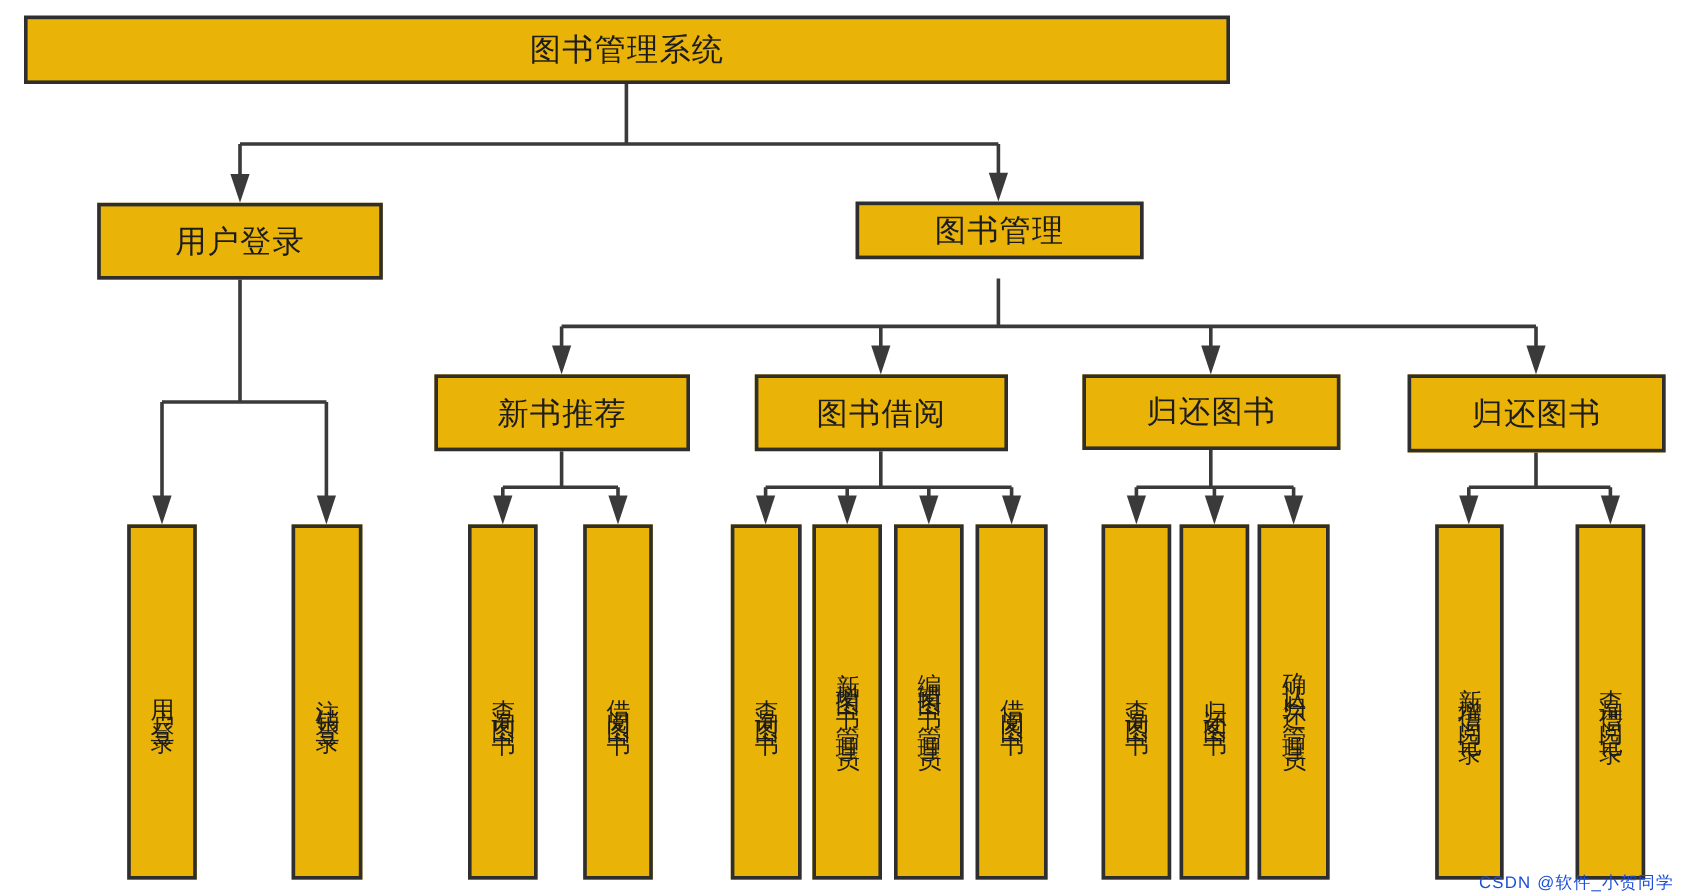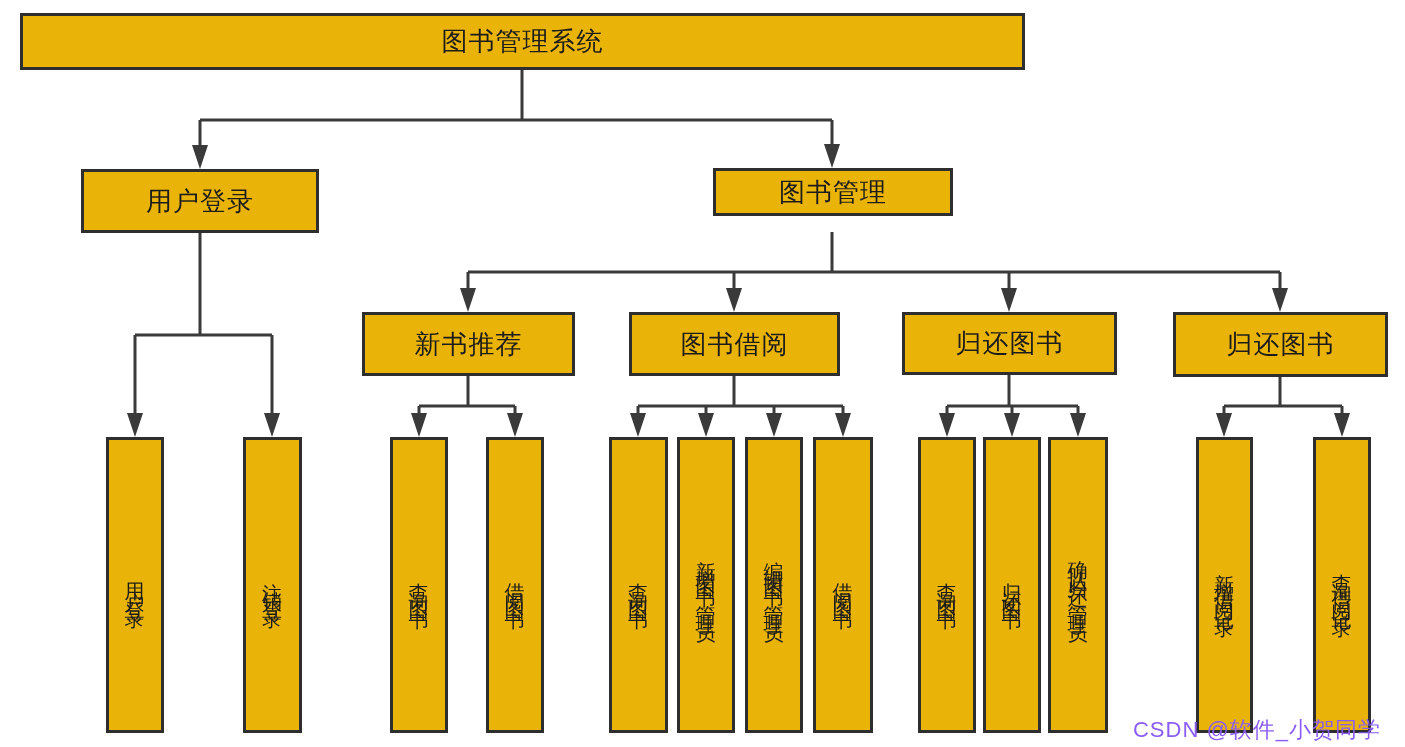--- a/index.html
+++ b/index.html
@@ -26,23 +26,23 @@
   .vnode{font-size:20px;letter-spacing:0;}
   .vnode .vtext{
     writing-mode:vertical-rl;
     text-orientation:mixed;
     letter-spacing:9px;
     line-height:1;
     white-space:nowrap;
   }
   .watermark{
     position:absolute;
-    right:24px;bottom:2px;
-    font-size:22px;
-    color:#8b5cf6;
+    right:10px;bottom:2px;
+    font-size:14px;
+    color:#1d4ed8;
     letter-spacing:1px;
     z-index:5;
   }
 </style>
 </head>
 <body>
 
 <div id="canvas">
 
   <svg id="wires" width="1405" height="747" viewBox="0 0 1405 747" aria-hidden="true">

